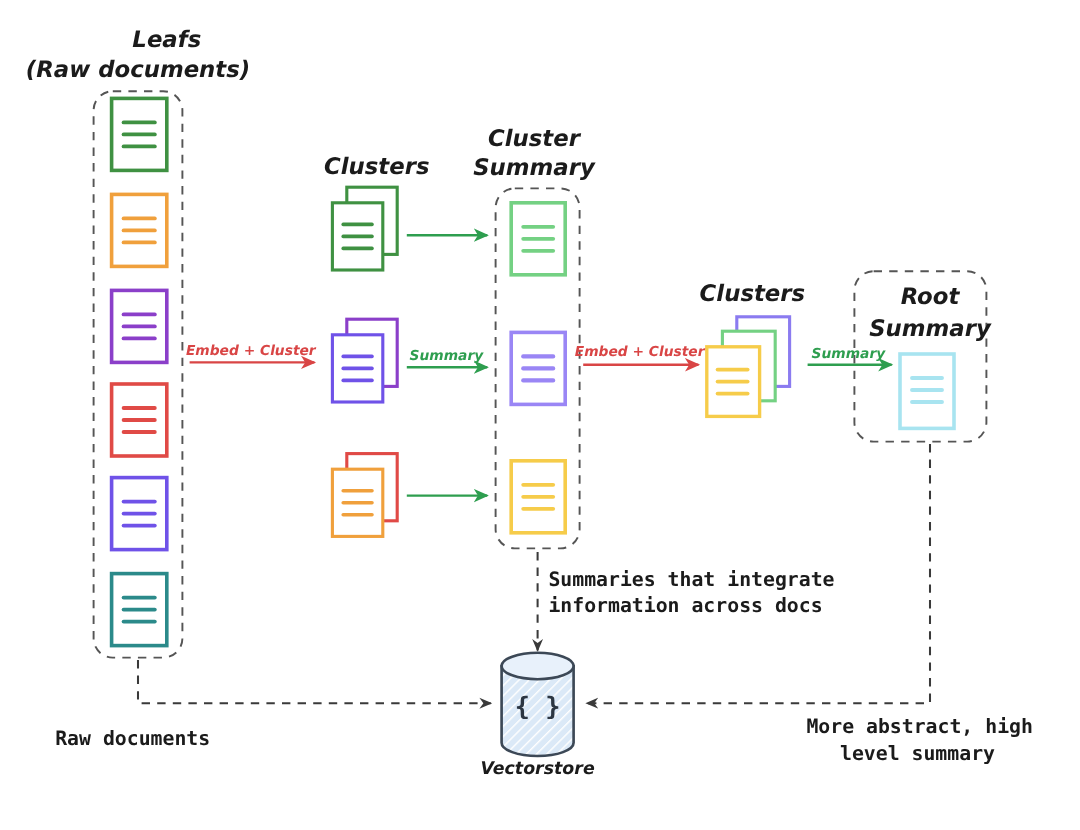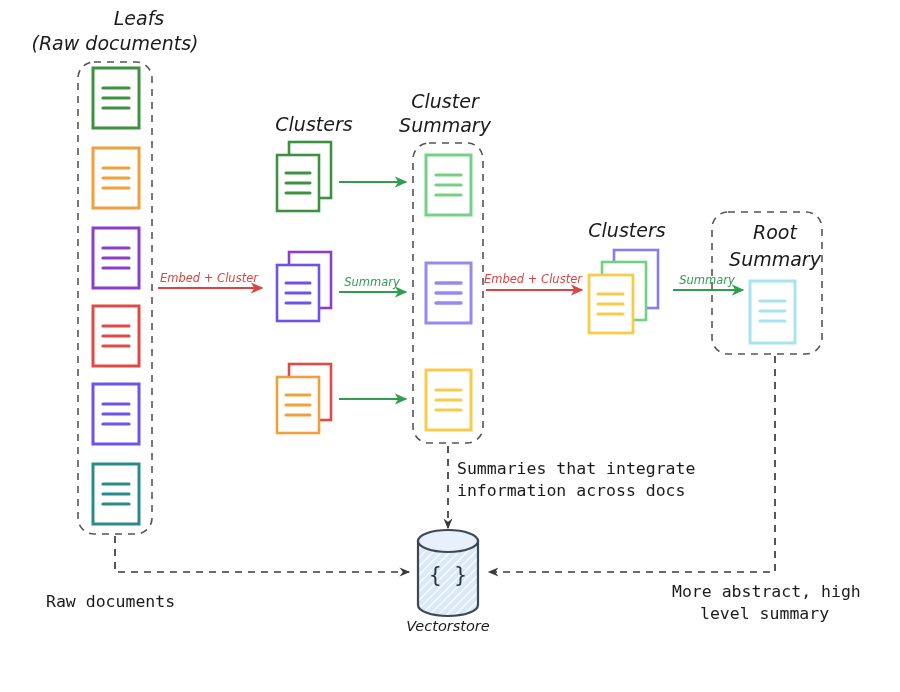--- a/index.html
+++ b/index.html
@@ -1,18 +1,18 @@
 <!DOCTYPE html>
 <html><head>
 <meta charset="utf-8">
 <style>
   html,body{margin:0;padding:0;background:#ffffff;}
   body{width:900px;height:692px;position:relative;overflow:hidden;
        font-family:"DejaVu Sans",sans-serif;}
-  #stage{position:absolute;left:0;top:0;width:900px;height:553px;}
+  #stage{position:absolute;left:0;top:14px;width:900px;height:553px;font-weight:bold;}
   svg#canvas{position:absolute;left:0;top:0;width:900px;height:692px;}
   .hand{font-family:"DejaVu Sans",sans-serif;font-style:italic;}
   .mono{font-family:"DejaVu Sans Mono","Liberation Mono",monospace;}
 </style>
 </head>
 <body>
 
 <div id="stage">
 <svg id="canvas" viewBox="0 0 900 692">
   <defs>

